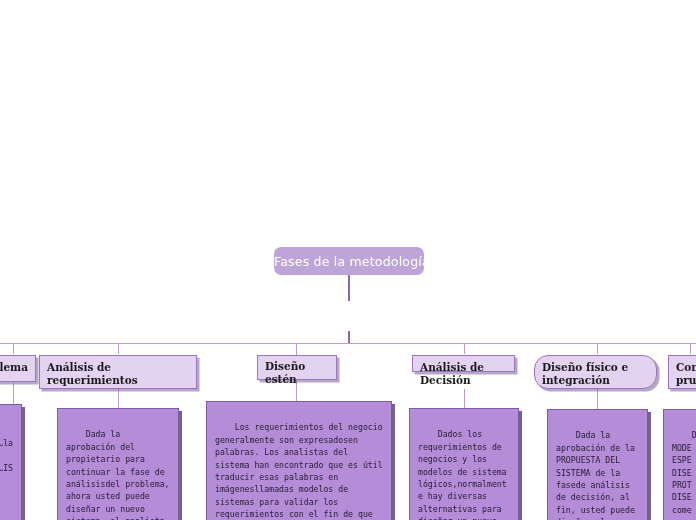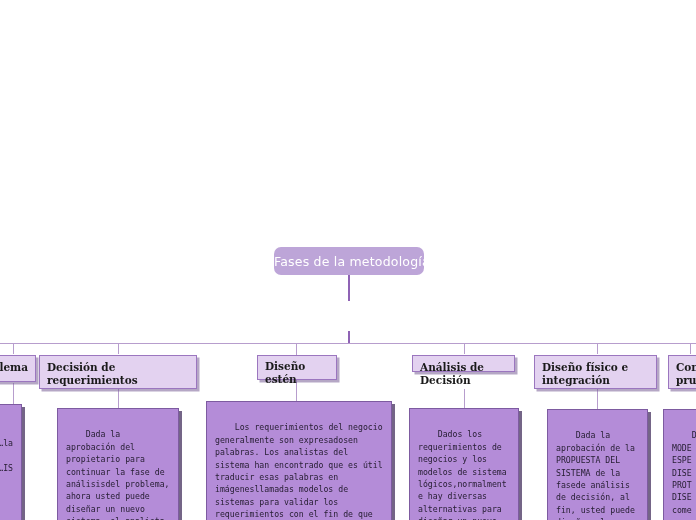--- a/index.html
+++ b/index.html
@@ -91,41 +91,41 @@
   <div class="hdr" style="left:-42px;top:355px;width:78px;height:27px;">
     <span style="display:block;text-align:right;">…blema</span>
   </div>
   <div class="body-box" style="left:-44px;top:404px;width:66px;height:120px;">
     <span style="display:block;text-align:right;">…la
 
 …IS</span>
   </div>
 
   <div class="hdr" style="left:39px;top:355px;width:158px;height:34px;">
-    <span>Decisión de requerimientos</span>
+    <span>Análisis de requerimientos</span>
   </div>
   <div class="body-box" style="left:57px;top:408px;width:122px;height:116px;">
     <span>Dada la aprobación del propietario para continuar la fase de análisisdel problema, ahora usted puede diseñar un nuevo sistema, el analista se aproxima</span>
   </div>
 
   <div class="hdr" style="left:257px;top:355px;width:80px;height:25px;padding-top:4px;">
     <span>Diseño estén</span>
   </div>
   <div class="body-box" style="left:206px;top:401px;width:186px;height:123px;">
     <span>Los requerimientos del negocio generalmente son expresadosen palabras. Los analistas del sistema han encontrado que es útil traducir esas palabras en imágenesllamadas modelos de sistemas para validar los requerimientos con el fin de que estén completos ysean</span>
   </div>
 
   <div class="hdr" style="left:412px;top:355px;width:103px;height:17px;">
     <span>Análisis de Decisión</span>
   </div>
   <div class="body-box" style="left:409px;top:408px;width:110px;height:116px;">
     <span>Dados los requerimientos de negocios y los modelos de sistema lógicos,normalmente hay diversas alternativas para diseñar un nuevo</span>
   </div>
 
-  <div class="hdr" style="left:534px;top:355px;width:123px;height:34px;">
+  <div class="hdr" style="left:534px;top:355px;width:123px;height:34px;border-radius:14px;">
     <span>Diseño físico e integración</span>
   </div>
   <div class="body-box" style="left:547px;top:409px;width:101px;height:115px;">
     <span>Dada la aprobación de la PROPUESTA DEL SISTEMA de la fasede análisis de decisión, al fin, usted puede diseñar el nuevo</span>
   </div>
 
   <div class="hdr" style="left:668px;top:355px;width:62px;height:34px;">
     <span>Con… pru…</span>
   </div>
   <div class="body-box" style="left:663px;top:409px;width:62px;height:115px;">

